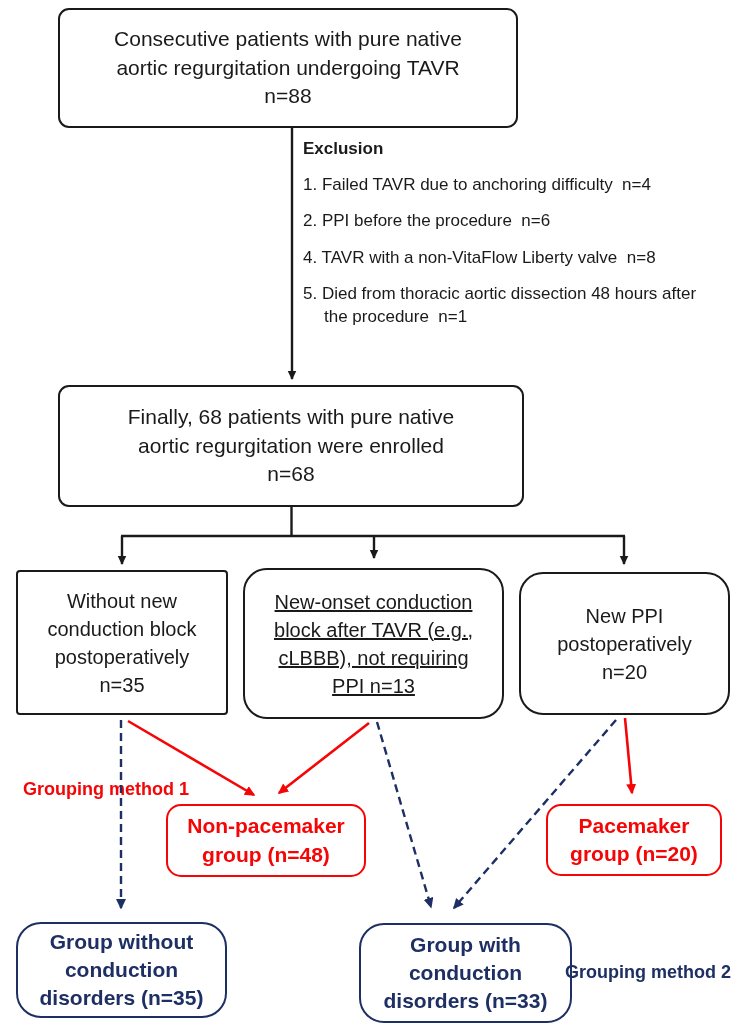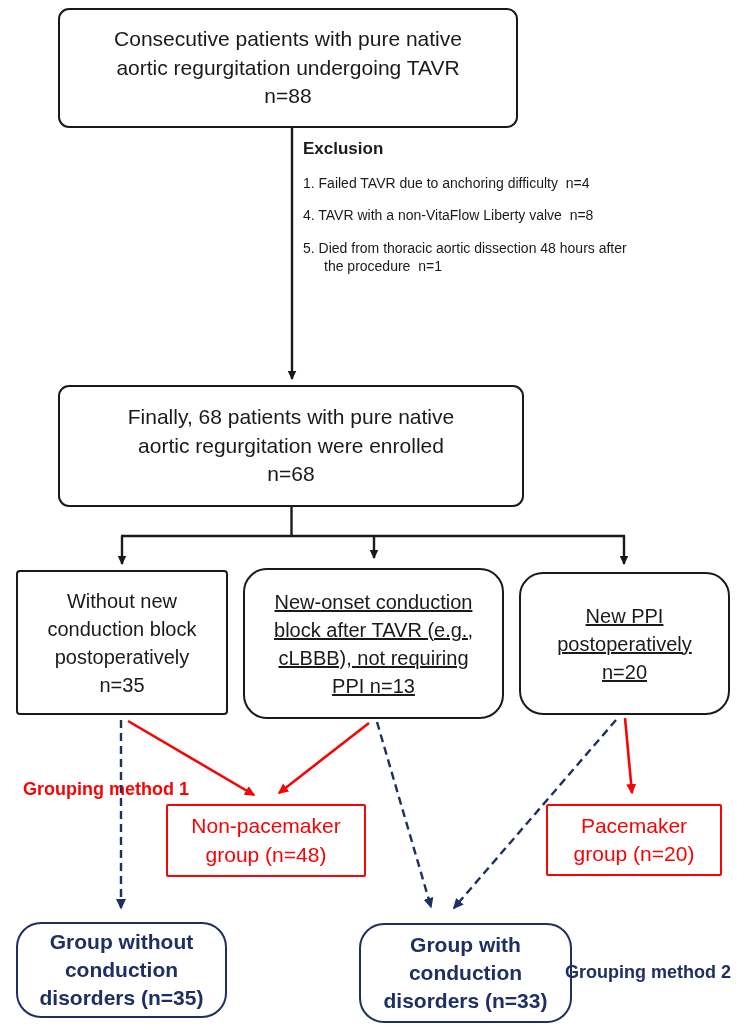--- a/index.html
+++ b/index.html
@@ -20,45 +20,45 @@
     display:flex; align-items:center; justify-content:center;
     text-align:center; white-space:pre-line;
     border:2.5px solid var(--line); border-radius:11px;
     background:#ffffff; color:var(--line);
     font-size:21px; line-height:1.36;
   }
   .b-initial  { left:58px;  top:8px;   width:460px; height:120px; }
   .b-enrolled { left:58px;  top:385px; width:466px; height:122px; }
   .b-left     { left:16px;  top:570px; width:212px; height:145px; border-radius:4px; font-size:20px; line-height:1.4; }
   .b-mid      { left:243px; top:568px; width:261px; height:151px; border-radius:24px; font-size:20px; line-height:1.4;text-decoration:underline; }
-  .b-right    { left:519px; top:572px; width:211px; height:143px; border-radius:24px; font-size:20px; line-height:1.4;text-decoration:underline; }
+  .b-right    { left:519px; top:572px; width:211px; height:143px; border-radius:24px; font-size:20px; line-height:1.4; }
   .b-nonpm, .b-pm {
-    border-color:var(--red); color:var(--red); font-weight:normal;
-    border-radius:2px; font-size:21px; line-height:1.35;
+    border-color:var(--red); color:var(--red); font-weight:bold;
+    border-radius:15px; font-size:21px; line-height:1.35;
   }
   .b-nonpm { left:166px; top:804px; width:200px; height:73px; }
   .b-pm    { left:546px; top:804px; width:176px; height:72px; }
   .b-gwo, .b-gw {
     border-color:var(--navy); color:var(--navy); font-weight:bold;
     border-radius:25px; font-size:21px; line-height:1.33;
   }
   .b-gwo { left:16px;  top:922px; width:211px; height:96px; }
   .b-gw  { left:335px; top:923px; width:213px; height:100px;margin-left:24px; }
 
   .lbl { position:absolute; z-index:2; font-weight:bold; font-size:18px; white-space:nowrap; }
   .lbl-g1 { left:23px;  top:779px; color:var(--red); }
   .lbl-g2 { left:557px; top:962px; color:var(--navy);margin-left:8px; }
 
   .excl-head {
     position:absolute; z-index:2; left:303px; top:139px;
     font-weight:bold; font-size:17px; color:var(--line);
   }
   .excl-list { position:absolute; z-index:2; left:303px; top:174px; width:440px; color:var(--line); }
   .excl-item {
-    font-size:14px; line-height:1.32; margin-bottom:14px;
+    font-size:17px; line-height:1.32; margin-bottom:14px;
     white-space:pre-wrap; padding-left:21px; text-indent:-21px;
   }
 </style>
 </head>
 <body>
 
 <div class="page">
 
   <svg class="connectors" width="744" height="1030" viewBox="0 0 744 1030" xmlns="http://www.w3.org/2000/svg">
     <defs>
@@ -92,20 +92,21 @@
     </g>
   </svg>
 
   <div class="bx b-initial">Consecutive patients with pure native
 aortic regurgitation undergoing TAVR
 n=88</div>
 
   <div class="excl-head">Exclusion</div>
   <div class="excl-list">
     <div class="excl-item">1. Failed TAVR due to anchoring difficulty  n=4</div>
+    <div class="excl-item">2. PPI before the procedure  n=6</div>
     <div class="excl-item">4. TAVR with a non-VitaFlow Liberty valve  n=8</div>
     <div class="excl-item">5. Died from thoracic aortic dissection 48 hours after
 the procedure  n=1</div>
   </div>
 
   <div class="bx b-enrolled">Finally, 68 patients with pure native
 aortic regurgitation were enrolled
 n=68</div>
 
   <div class="bx b-left">Without new

